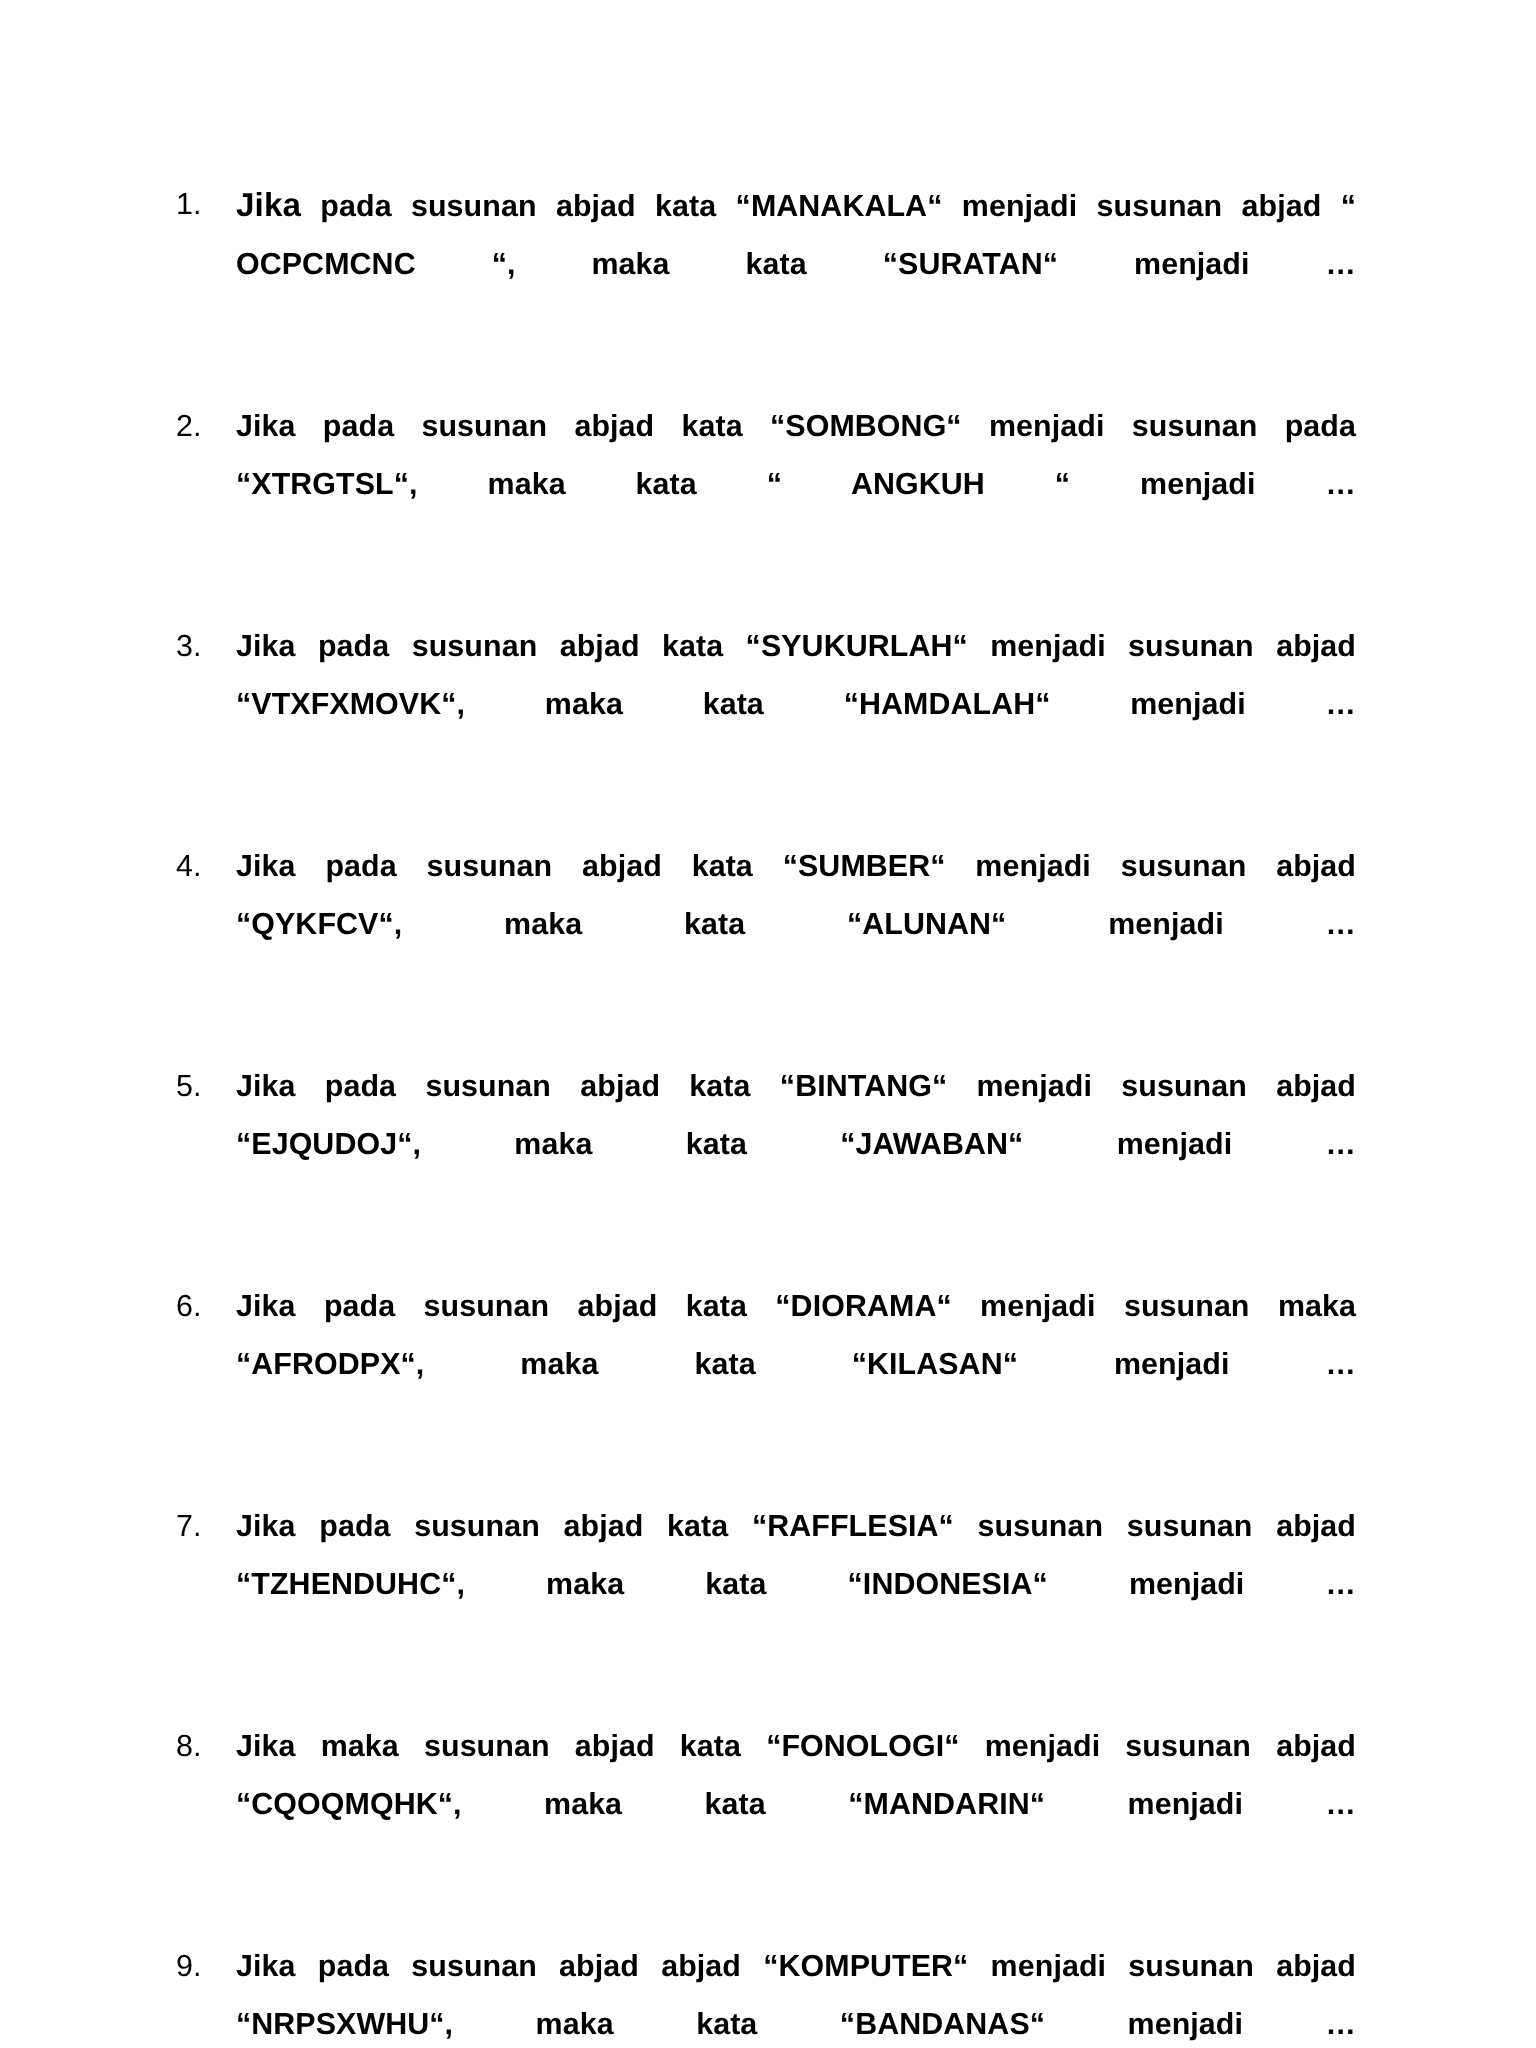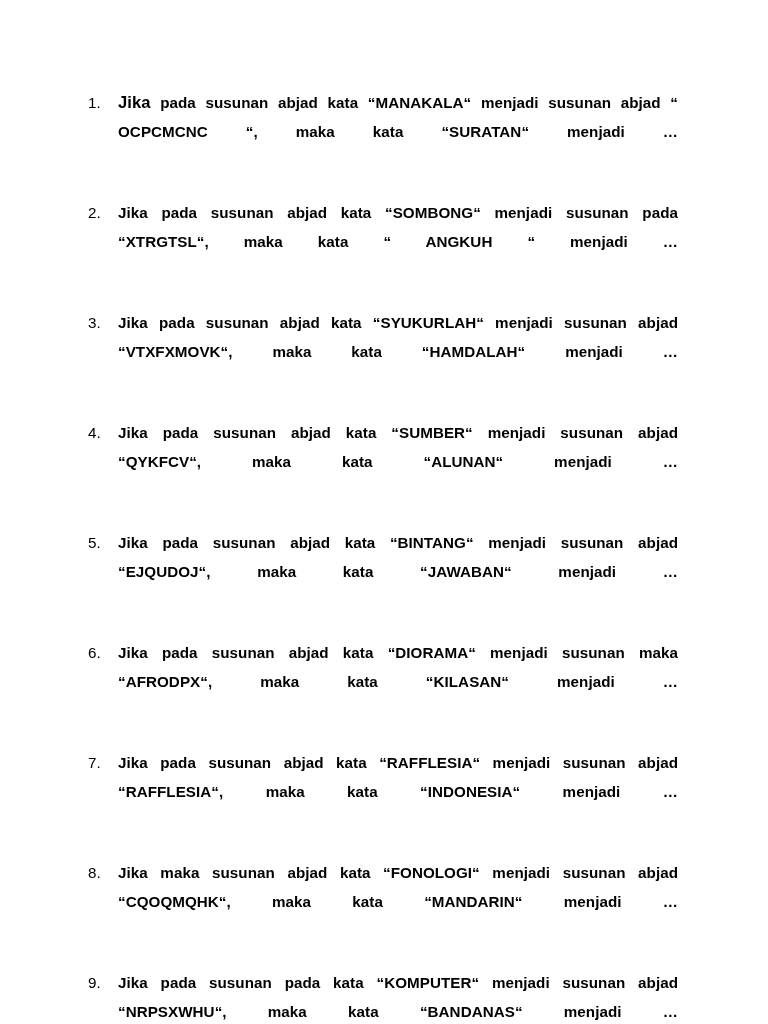--- a/index.html
+++ b/index.html
@@ -104,27 +104,27 @@
       <span class="question-body"><span>Jika</span><span> pada susunan abjad kata “BINTANG“ menjadi susunan abjad “EJQUDOJ“, maka kata “JAWABAN“ menjadi …</span></span>
     </li>
 
     <li class="question-item">
       <span class="question-number">6.</span>
       <span class="question-body"><span>Jika</span><span> pada susunan abjad kata “DIORAMA“ menjadi susunan maka “AFRODPX“, maka kata “KILASAN“ menjadi …</span></span>
     </li>
 
     <li class="question-item">
       <span class="question-number">7.</span>
-      <span class="question-body"><span>Jika</span><span> pada susunan abjad kata “RAFFLESIA“ menjadi susunan abjad “RAFFLESIA“, maka kata “INDONESIA“ menjadi …</span></span>
+      <span class="question-body"><span>Jika</span><span> pada susunan abjad kata “RAFFLESIA“ susunan susunan abjad “TZHENDUHC“, maka kata “INDONESIA“ menjadi …</span></span>
     </li>
 
     <li class="question-item">
       <span class="question-number">8.</span>
       <span class="question-body"><span>Jika</span><span> maka susunan abjad kata “FONOLOGI“ menjadi susunan abjad “CQOQMQHK“, maka kata “MANDARIN“ menjadi …</span></span>
     </li>
 
     <li class="question-item">
       <span class="question-number">9.</span>
-      <span class="question-body"><span>Jika</span><span> pada susunan pada kata “KOMPUTER“ menjadi susunan abjad “NRPSXWHU“, maka kata “BANDANAS“ menjadi …</span></span>
+      <span class="question-body"><span>Jika</span><span> pada susunan abjad abjad “KOMPUTER“ menjadi susunan abjad “NRPSXWHU“, maka kata “BANDANAS“ menjadi …</span></span>
     </li>
 
   </ol>
 </div>
 
 </body></html>

